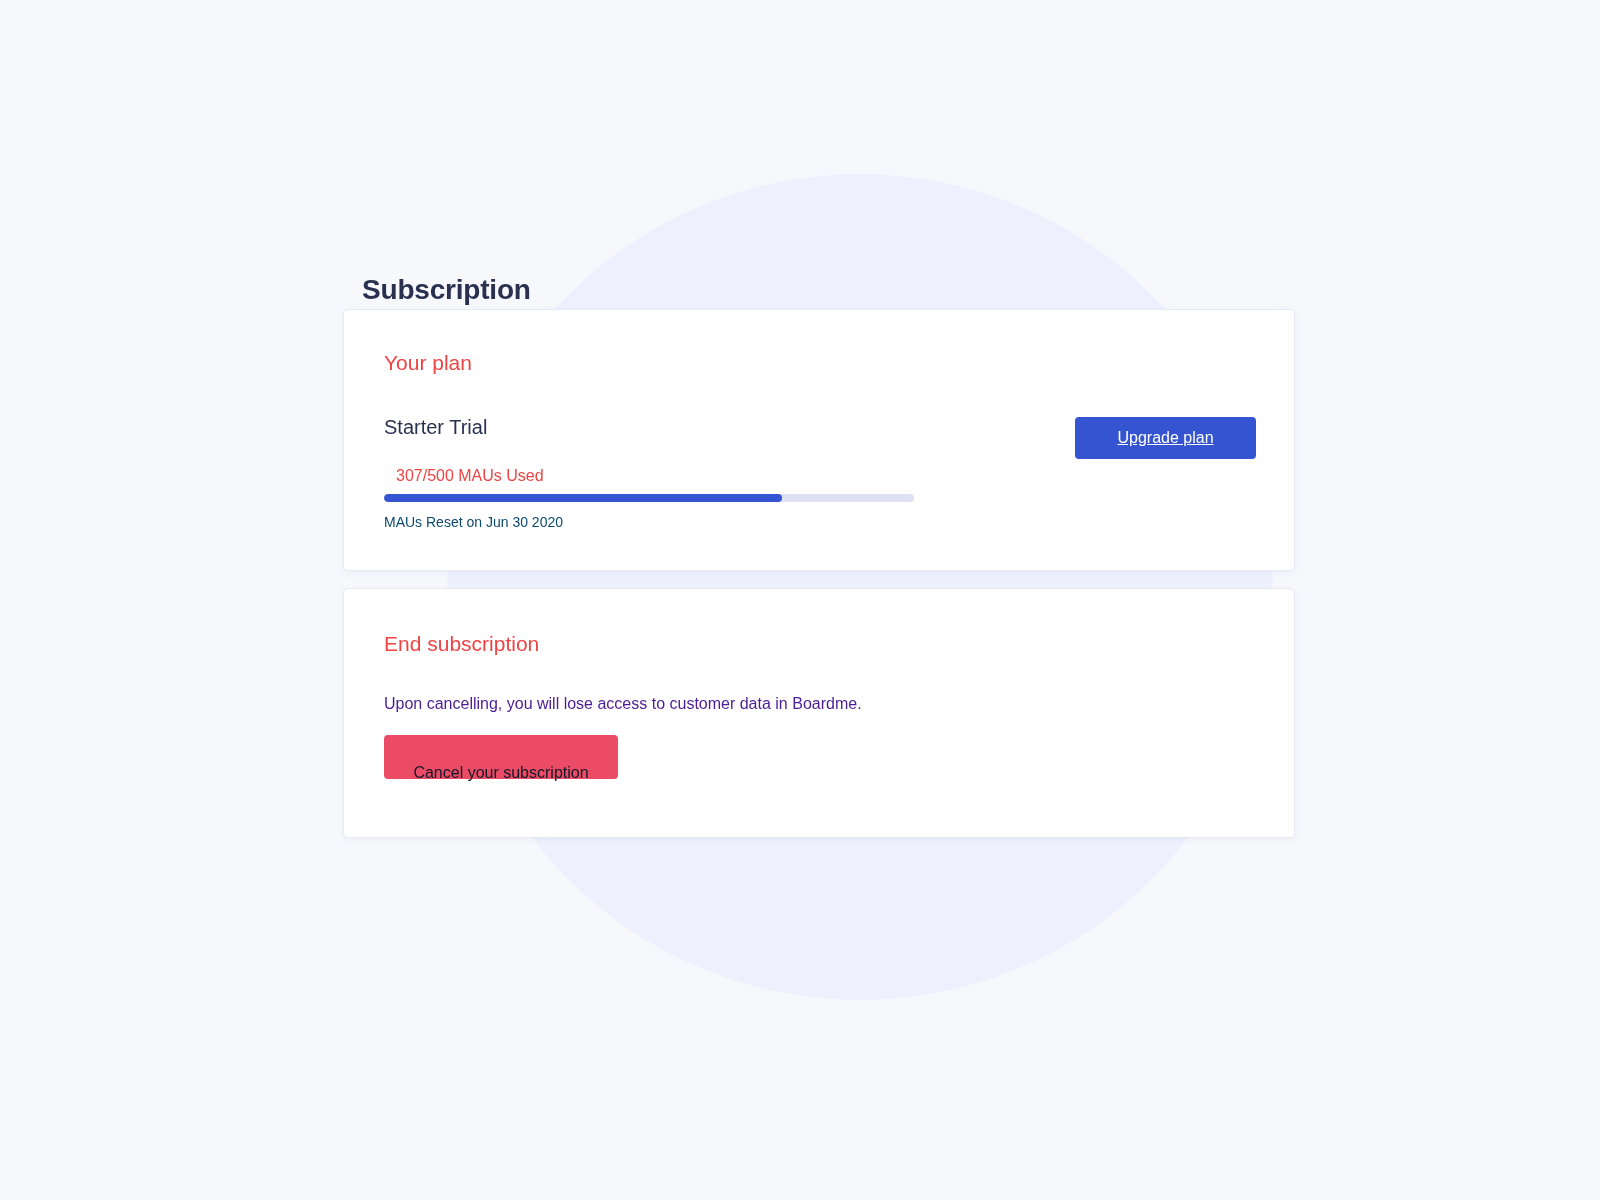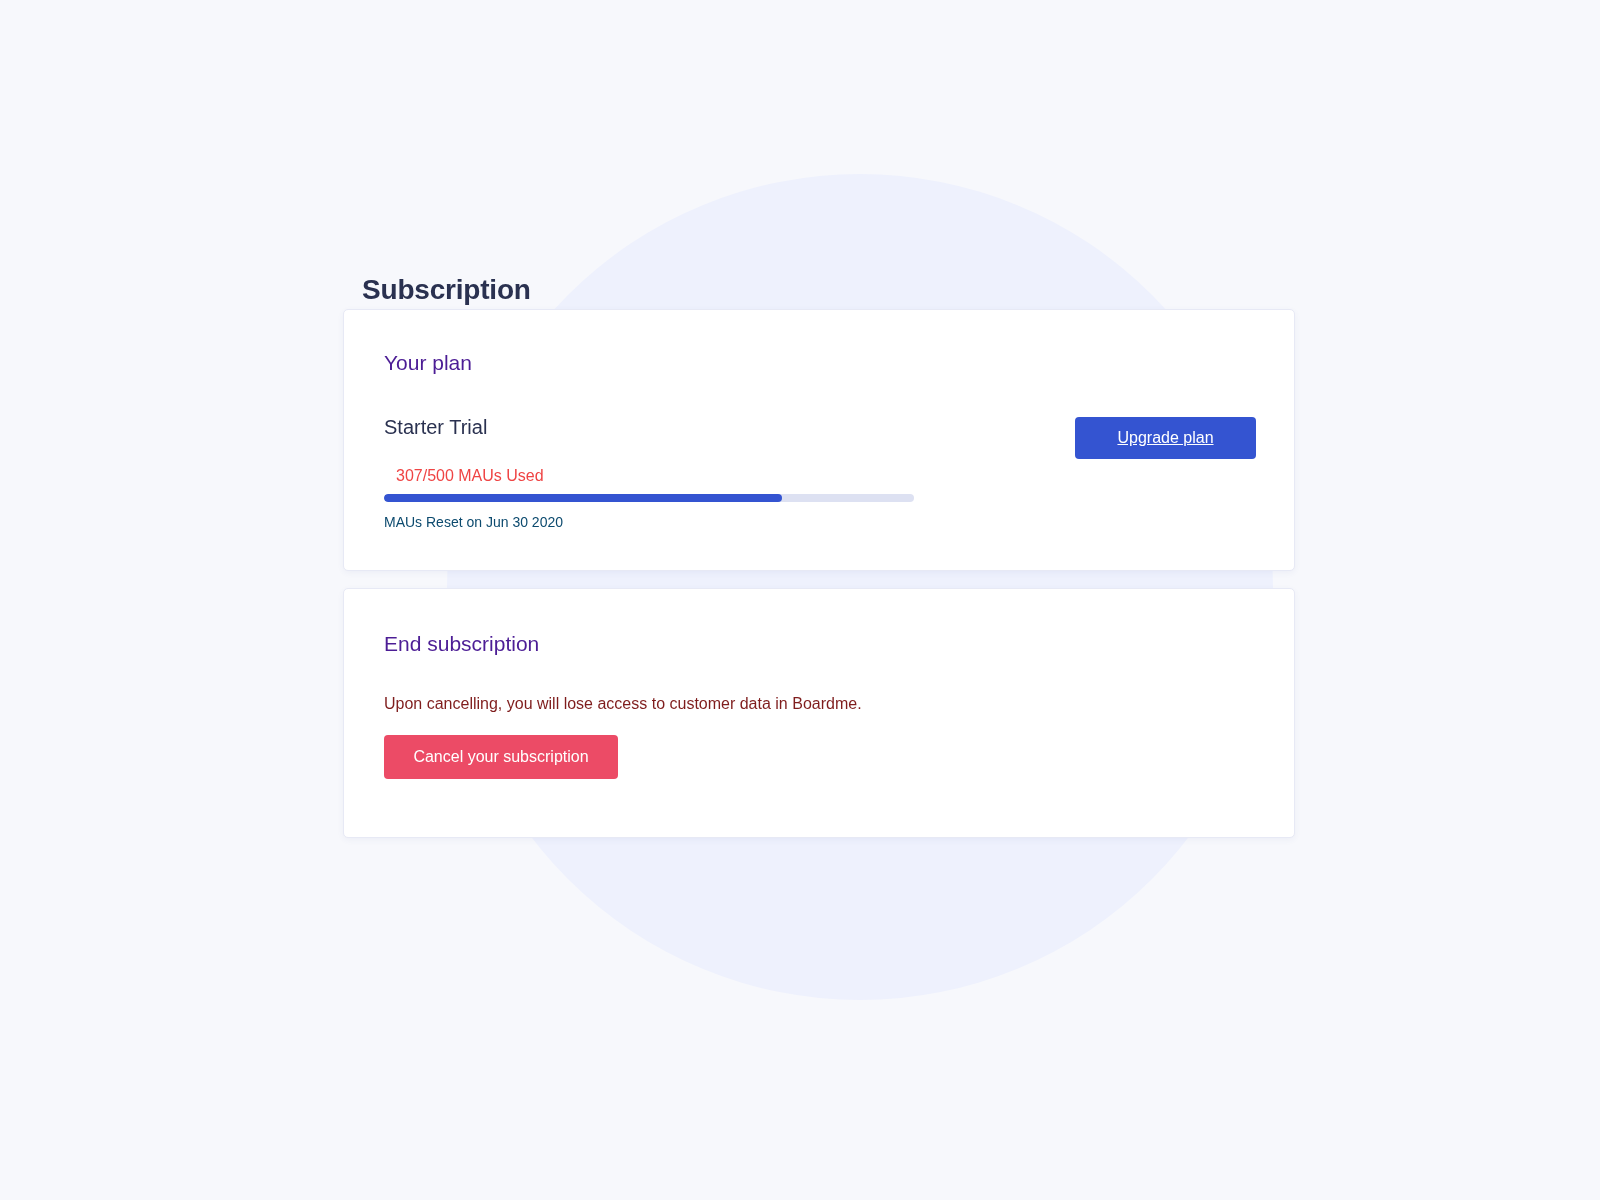--- a/index.html
+++ b/index.html
@@ -68,21 +68,21 @@
   #card-end {
     top: 588px;
     height: 250px;
   }
 
   .card-heading {
     position: absolute;
     left: 40px;
     font-size: 21px;
     font-weight: normal;
-    color: #4c1d95;
+    color: #ef4444;
     line-height: 26px;
     text-align: center;
   }
 
   #plan-heading { top: 40px; }
   #end-heading  { top: 42px; }
 
   #plan-name {
     position: absolute;
     left: 40px;
@@ -147,39 +147,39 @@
     padding: 0;
     cursor: pointer;
     text-decoration: underline;
   }
 
   #end-description {
     position: absolute;
     left: 40px;
     top: 105px;
     font-size: 16px;
-    color: #7f1d1d;
+    color: #4c1d95;
     line-height: 20px;
   }
 
   #cancel-subscription-button {
     position: absolute;
     left: 40px;
     top: 146px;
     width: 234px;
     height: 44px;
     background: #ec4b66;
-    color: #ffffff;
+    color: #0f172a;
     border: none;
     border-radius: 4px;
     font-family: "Liberation Sans", sans-serif;
     font-size: 16px;
     line-height: 44px;
     text-align: center;
-    padding: 0;
+    padding: 16px;
     cursor: pointer;
   }
 </style>
 </head>
 <body>
 
 <div id="bg-circle"></div>
 
 <div id="page">
 

